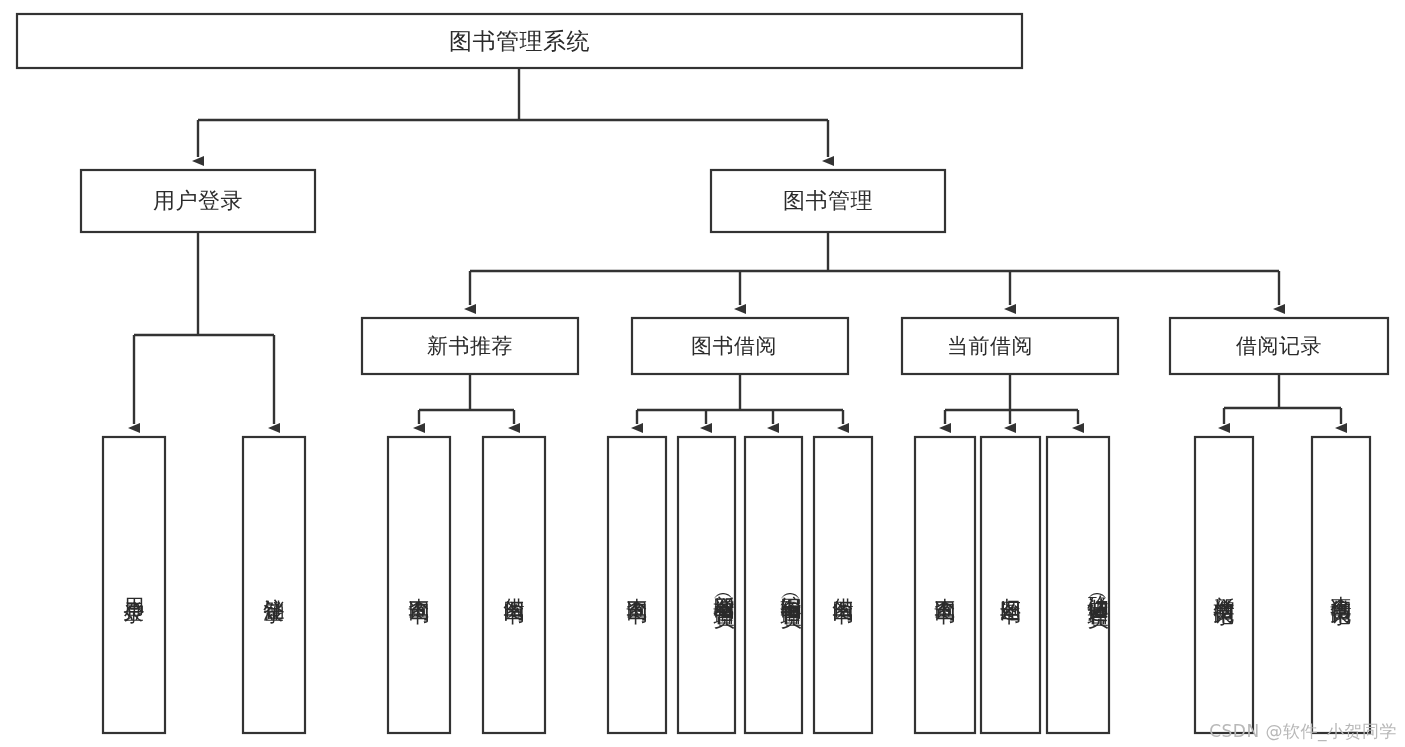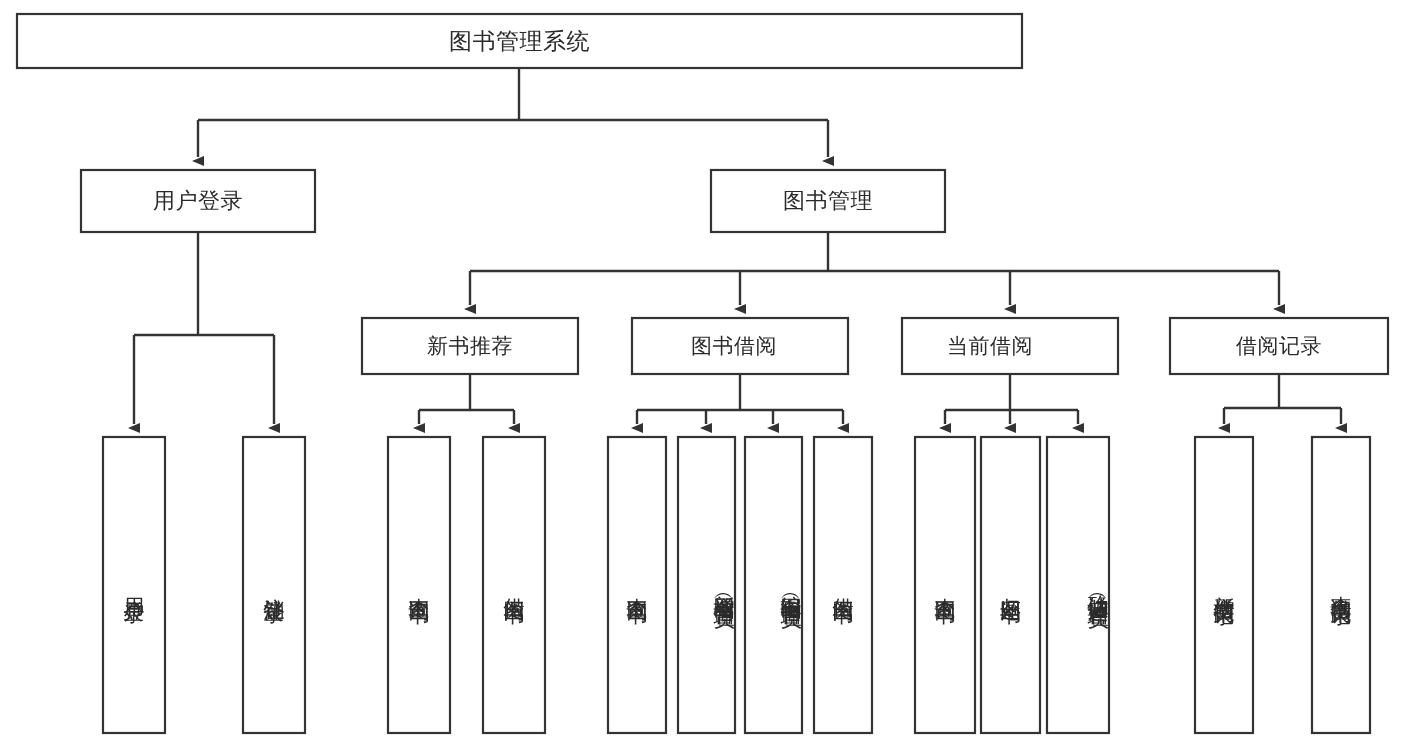--- a/index.html
+++ b/index.html
@@ -185,13 +185,14 @@
   <div class="node-label-v top-aligned" style="left:745px; top:437px; width:57px; height:296px;">编辑图书（管理员）</div>
   <div class="node-label-v" style="left:814px; top:437px; width:58px; height:296px;">借阅图书</div>
 
   <div class="node-label-v" style="left:915px; top:437px; width:60px; height:296px;">查询图书</div>
   <div class="node-label-v" style="left:981px; top:437px; width:59px; height:296px;">归还图书</div>
   <div class="node-label-v top-aligned" style="left:1047px; top:437px; width:62px; height:296px;">确认归还（管理员）</div>
 
   <div class="node-label-v" style="left:1195px; top:437px; width:58px; height:296px;">新增借阅记录</div>
   <div class="node-label-v" style="left:1312px; top:437px; width:58px; height:296px;">查询借阅记录</div>
 
+  <div class="watermark">CSDN @软件_小贺同学</div>
 </div>
 
 </body></html>

